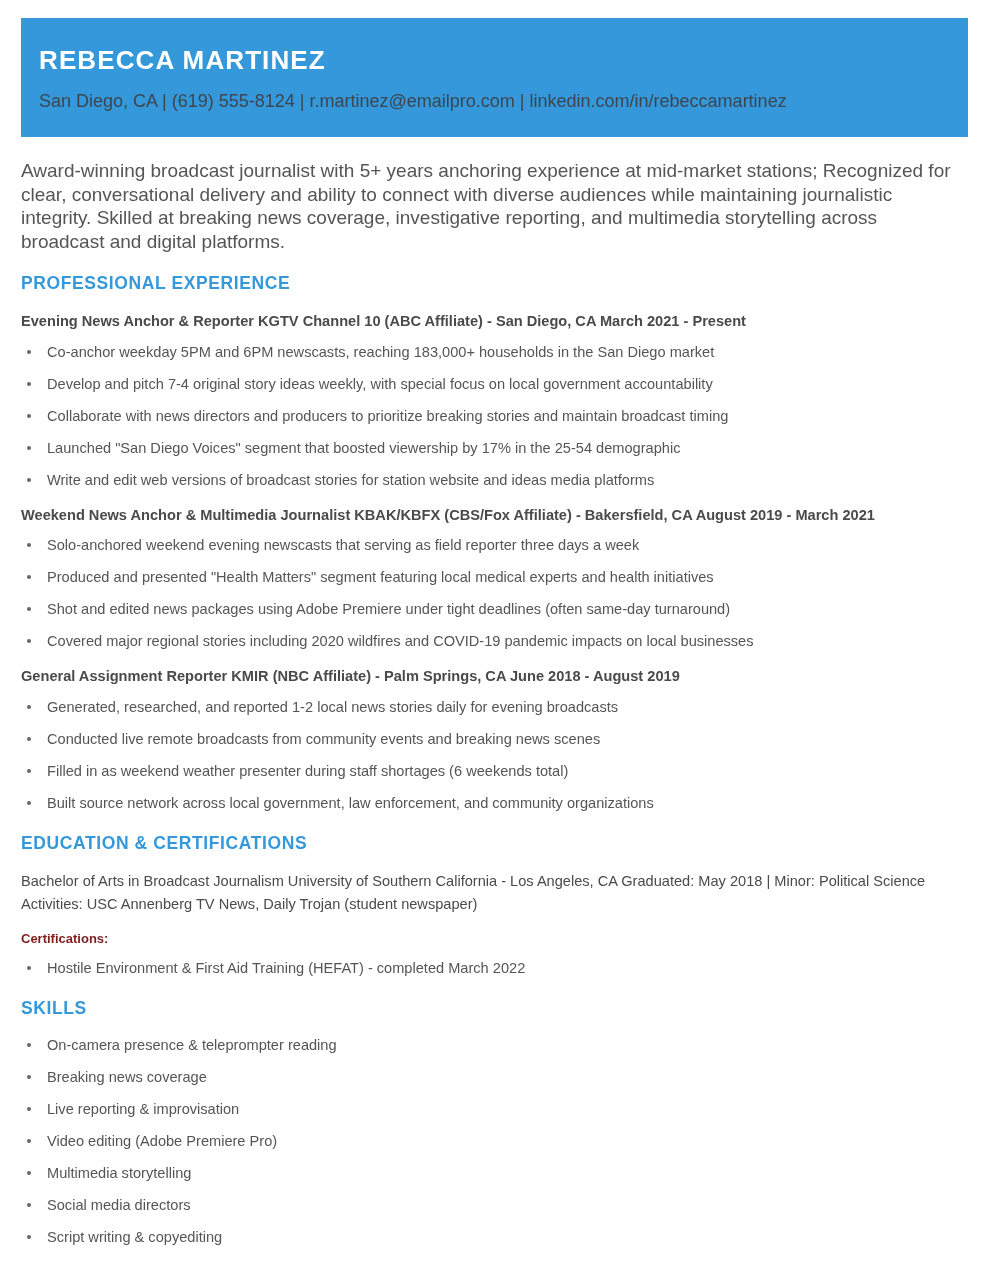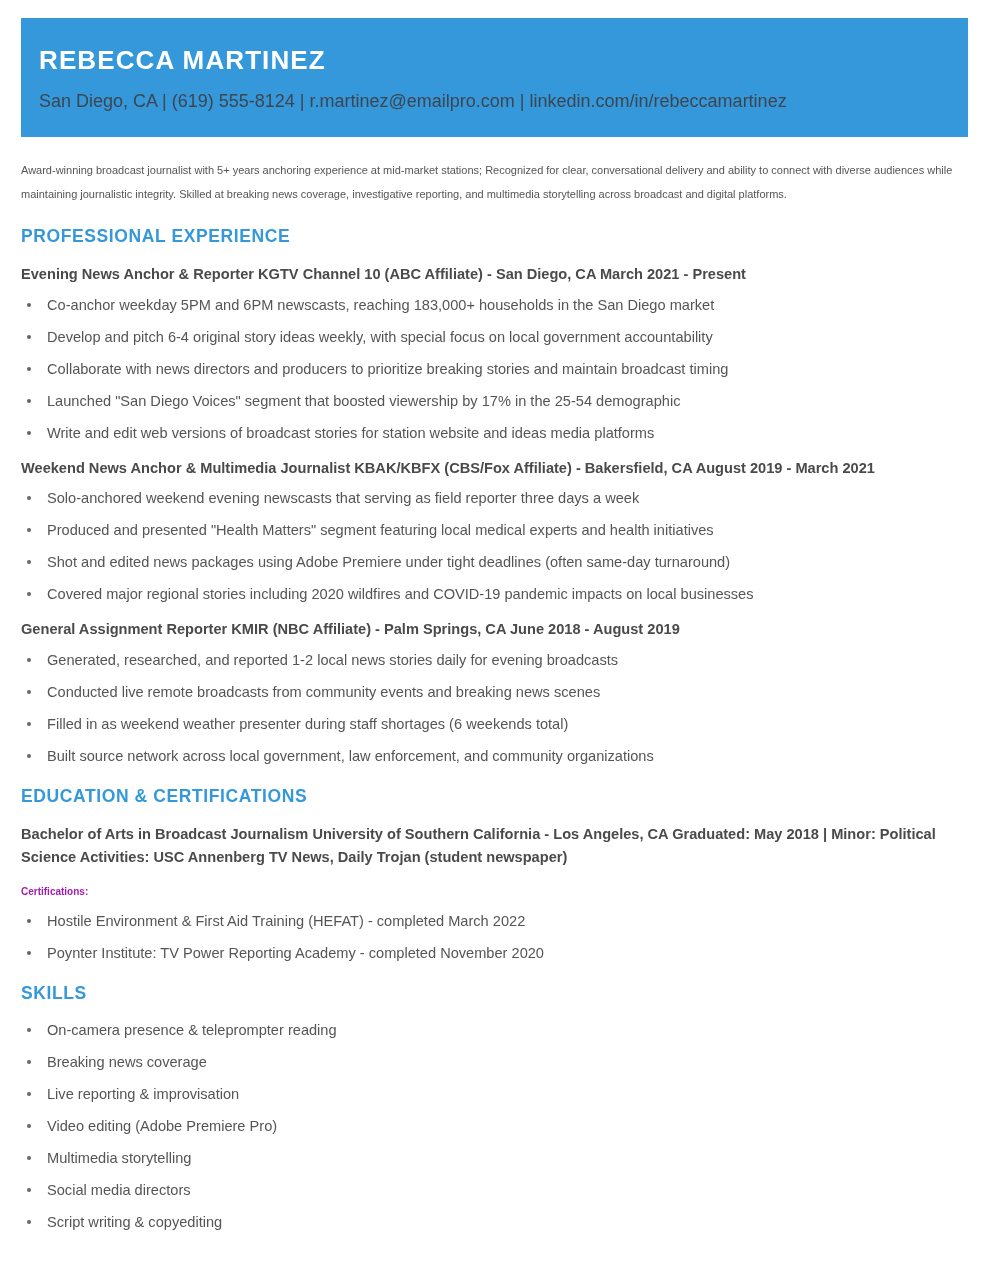--- a/index.html
+++ b/index.html
@@ -39,21 +39,21 @@
   }
   .contact-line {
     color: #3d4650;
     font-size: 18px;
     line-height: 1.3;
     margin: 0;
   }
 
   
   .summary {
-    font-size: 11px;
+    font-size: 19px;
     line-height: 23.5px;
     color: #555555;
     margin: 0 0 20px 0;
     padding-right: 6px;
   }
 
   
   .section { margin-bottom: 4px; }
   .section-title {
     color: #3498db;
@@ -63,23 +63,23 @@
     margin: 20px 0 16px 0;
   }
   .entry-heading {
     font-size: 14.6px;
     font-weight: bold;
     color: #4a4a4a;
     line-height: 23.5px;
     margin: 0 0 6px 0;
   }
   .sub-heading {
-    font-size: 10px;
+    font-size: 13px;
     font-weight: bold;
-    color: #a21caf;
+    color: #7f1d1d;
     line-height: 23.5px;
     margin: 10px 0 6px 0;
   }
   ul.bullets {
     list-style: none;
     margin: 8px 0 14px 0;
     padding: 0;
   }
   ul.bullets li {
     position: relative;
@@ -94,21 +94,21 @@
     position: absolute;
     left: 6px;
     top: 8px;
     width: 4px;
     height: 4px;
     background: #666666;
     border-radius: 50%;
   }
   .edu-block {
     font-size: 14.6px;
-    font-weight: bold;
+    font-weight: normal;
     color: #4a4a4a;
     line-height: 23.5px;
     margin: 0 0 6px 0;
   }
 </style>
 </head>
 <body>
 
 <div class="page">
 
@@ -118,21 +118,21 @@
   </div>
 
   <p class="summary">Award-winning broadcast journalist with 5+ years anchoring experience at mid-market stations; Recognized for clear, conversational delivery and ability to connect with diverse audiences while maintaining journalistic integrity. Skilled at breaking news coverage, investigative reporting, and multimedia storytelling across broadcast and digital platforms.</p>
 
   <div class="section">
     <div class="section-title">PROFESSIONAL EXPERIENCE</div>
     <div id="experience-entries">
         <div class="entry-heading">Evening News Anchor &amp; Reporter KGTV Channel 10 (ABC Affiliate) - San Diego, CA March 2021 - Present</div>
         <ul class="bullets">
           <li>Co-anchor weekday 5PM and 6PM newscasts, reaching 183,000+ households in the San Diego market</li>
-          <li>Develop and pitch 6-4 original story ideas weekly, with special focus on local government accountability</li>
+          <li>Develop and pitch 7-4 original story ideas weekly, with special focus on local government accountability</li>
           <li>Collaborate with news directors and producers to prioritize breaking stories and maintain broadcast timing</li>
           <li>Launched "San Diego Voices" segment that boosted viewership by 17% in the 25-54 demographic</li>
           <li>Write and edit web versions of broadcast stories for station website and ideas media platforms</li>
         </ul>
         <div class="entry-heading">Weekend News Anchor &amp; Multimedia Journalist KBAK/KBFX (CBS/Fox Affiliate) - Bakersfield, CA August 2019 - March 2021</div>
         <ul class="bullets">
           <li>Solo-anchored weekend evening newscasts that serving as field reporter three days a week</li>
           <li>Produced and presented "Health Matters" segment featuring local medical experts and health initiatives</li>
           <li>Shot and edited news packages using Adobe Premiere under tight deadlines (often same-day turnaround)</li>
           <li>Covered major regional stories including 2020 wildfires and COVID-19 pandemic impacts on local businesses</li>
@@ -146,21 +146,20 @@
         </ul>
       </div>
   </div>
 
   <div class="section">
     <div class="section-title">EDUCATION &amp; CERTIFICATIONS</div>
     <div class="edu-block">Bachelor of Arts in Broadcast Journalism University of Southern California - Los Angeles, CA Graduated: May 2018 | Minor: Political Science Activities: USC Annenberg TV News, Daily Trojan (student newspaper)</div>
     <div class="sub-heading">Certifications:</div>
     <ul class="bullets" id="certifications-list">
         <li>Hostile Environment &amp; First Aid Training (HEFAT) - completed March 2022</li>
-        <li>Poynter Institute: TV Power Reporting Academy - completed November 2020</li>
       </ul>
   </div>
 
   <div class="section">
     <div class="section-title">SKILLS</div>
     <ul class="bullets" id="skills-list">
         <li>On-camera presence &amp; teleprompter reading</li>
         <li>Breaking news coverage</li>
         <li>Live reporting &amp; improvisation</li>
         <li>Video editing (Adobe Premiere Pro)</li>

